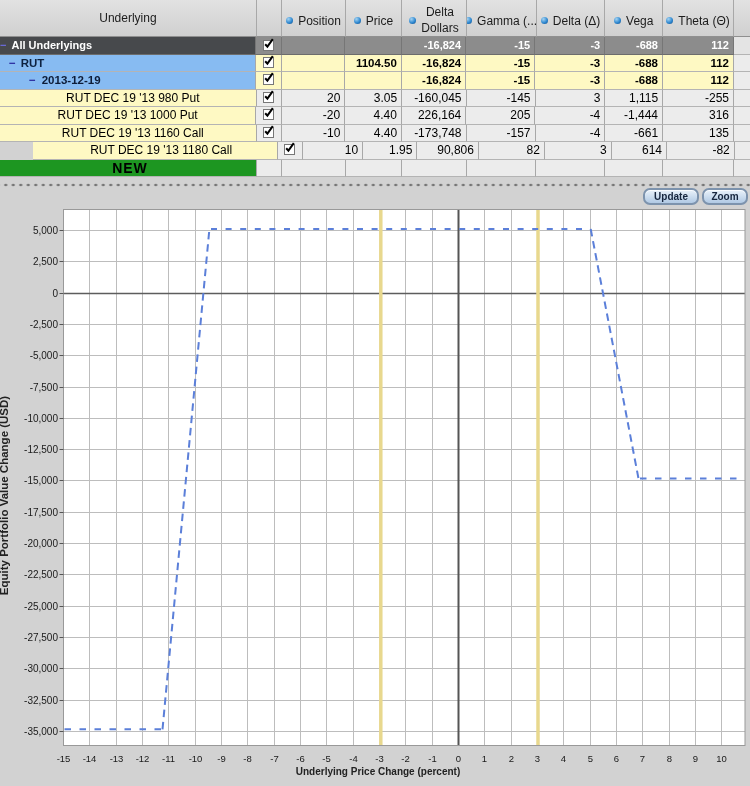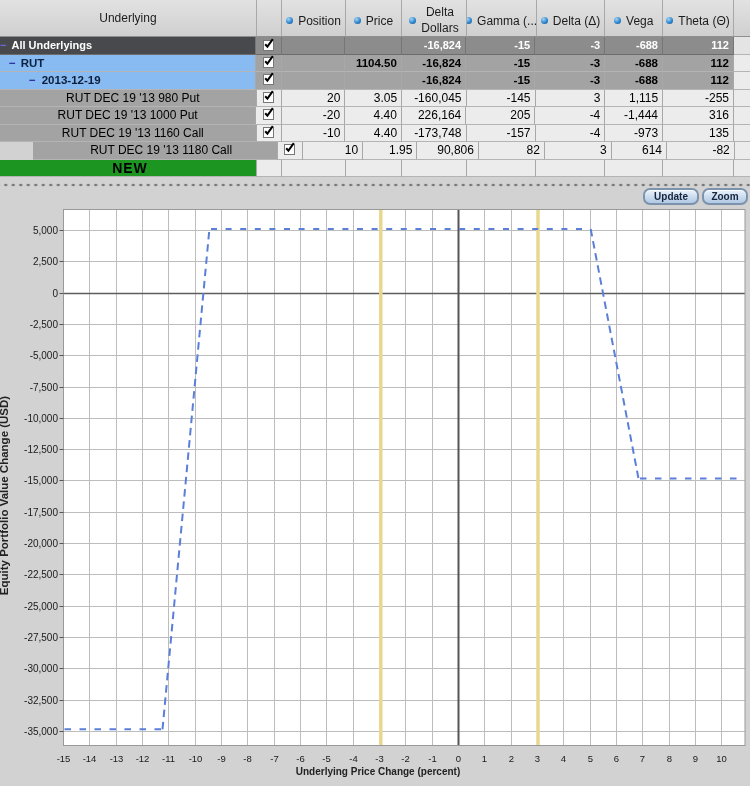--- a/index.html
+++ b/index.html
@@ -22,21 +22,21 @@
   .hdr .c0{padding-top:0;}
   .dot{display:inline-block;width:7px;height:7px;border-radius:50%;background:radial-gradient(circle at 35% 30%,#a6d4f2,#2a85cf 58%,#174a80);margin-right:5px;flex:0 0 auto;}
   .r{height:17.5px;font-size:12px;line-height:17px;color:#000;}
   .num{text-align:right;padding-right:4px !important;}
   .b{font-weight:bold;}
   .b .cell{font-size:11.5px;}
   .g .cell{background:#8c8c8c;color:#fff;font-weight:bold;font-size:11px;border-bottom:1px solid #6c6c6c;border-right:1px solid #767676;}
   .g .c0{background:#47494c;}
   .g .c9{background:#e4e4e4;border-bottom:1px solid #b4b4b4;border-right:none;color:#000;font-weight:normal;}
   .blue{background:#87bbf2;}
-  .cyan{background:#a3a3a3;}
+  .cyan{background:#fef9c3;}
   .lg{background:#ececec;}
   .minus{font-weight:bold;display:inline-block;}
   .cb{position:relative;display:inline-block;width:9px;height:9px;background:#fff;border:1px solid #777;vertical-align:middle;margin-top:-2px;}
   .cb svg{position:absolute;left:-1px;top:-3px;overflow:visible;}
   .newrow{background:#1d9621;color:#000000;text-align:center;font-weight:bold;font-size:14px;letter-spacing:1px;padding-left:4px;}
   .dots{position:absolute;left:0;top:183px;width:750px;height:4px;background-image:radial-gradient(circle,#757575 1.4px,rgba(0,0,0,0) 1.6px);background-size:7.5px 4px;background-position:2px 0px;}
   .btn{position:absolute;height:13px;border:2px solid #7d93ad;border-radius:7px;background:linear-gradient(#eaf2fa,#b0c9e4);box-shadow:inset 0 1px 0 #f8fbfe;font-size:10px;font-weight:bold;color:#17263e;text-align:center;line-height:13px;}
 </style>
 </head>
 <body>
@@ -129,21 +129,21 @@
 <div class="row r">
       <div class="cell c0 cyan" style="text-align:center;padding-left:10px;">RUT DEC 19 '13 1160 Call</div>
       <div class="cell c1 lg"><span class="cb"><svg width="11" height="13">
             <path d="M2.2 6.2 L4.4 8.6 L9.8 1.2" stroke="#000" stroke-width="2" fill="none"></path>
           </svg></span></div>
       <div class="cell c2 lg num">-10</div>
       <div class="cell c3 lg num">4.40</div>
       <div class="cell c4 lg num">-173,748</div>
       <div class="cell c5 lg num">-157</div>
       <div class="cell c6 lg num">-4</div>
-      <div class="cell c7 lg num">-973</div>
+      <div class="cell c7 lg num">-661</div>
       <div class="cell c8 lg num">135</div>
       <div class="cell c9 lg"></div>
     </div>
 <div class="row r">
       <div class="cell c0 cyan" style="text-align:center;padding-left:12px;margin-left:33px;">RUT DEC 19 '13 1180 Call</div>
       <div class="cell c1 lg"><span class="cb"><svg width="11" height="13">
             <path d="M2.2 6.2 L4.4 8.6 L9.8 1.2" stroke="#000" stroke-width="2" fill="none"></path>
           </svg></span></div>
       <div class="cell c2 lg num">10</div>
       <div class="cell c3 lg num">1.95</div>

